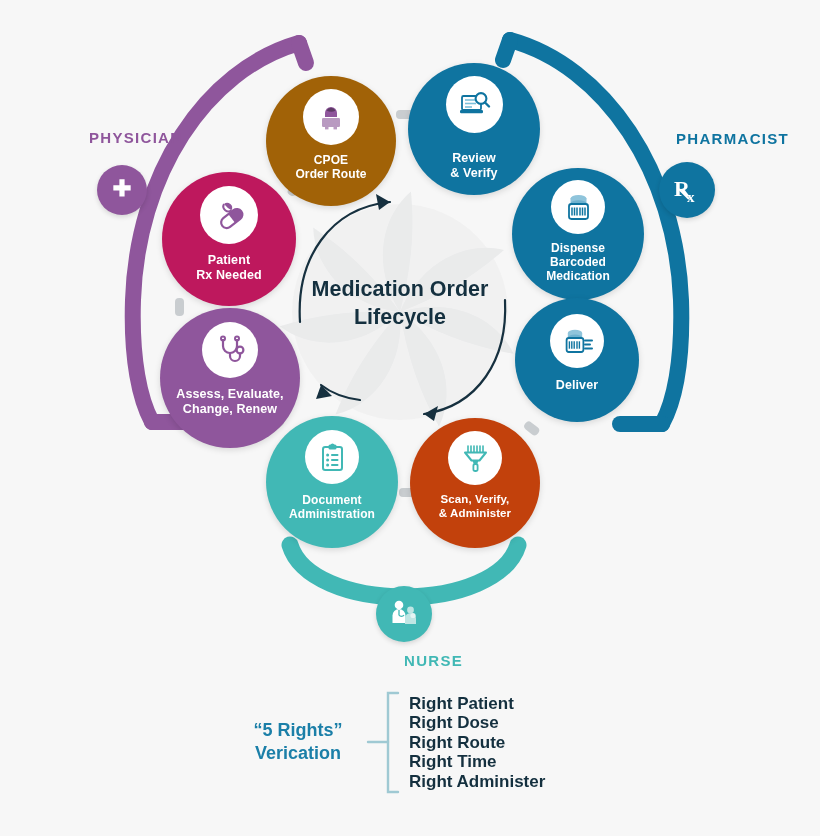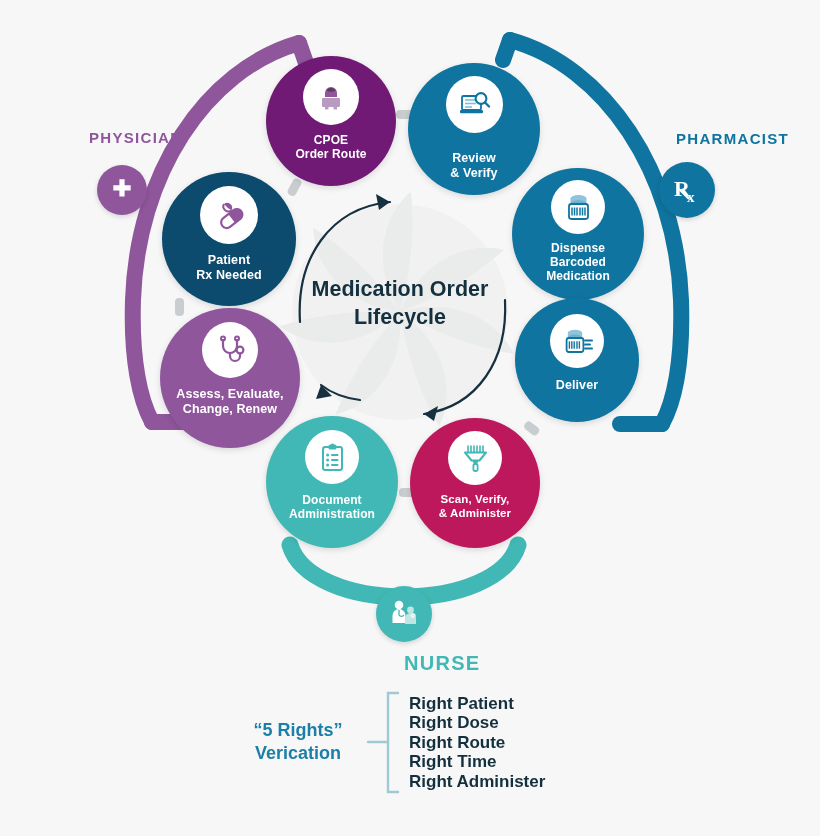--- a/index.html
+++ b/index.html
@@ -116,39 +116,39 @@
   <div class="role-badge" style="left:376px;top:586px;width:56px;height:56px;background:#41b8b5;">
     <svg width="34" height="34" viewBox="0 0 34 34">
       <circle cx="12" cy="8" r="4.3" fill="#fff"></circle>
       <path d="M5.5,26 v-7.5 a6.5,6.5 0 0 1 13,0 V26 z" fill="#fff"></path>
       <path d="M12,13 v5 a3,3 0 0 0 5,0" fill="none" stroke="#41b8b5" stroke-width="1.3"></path>
       <circle cx="23.5" cy="13" r="3.4" fill="#bfe6e4"></circle>
       <path d="M18,27 v-5.5 a5.5,5.5 0 0 1 11,0 V27 z" fill="#bfe6e4"></path>
       <circle cx="26" cy="18.5" r="2.6" fill="#e4f4f3"></circle>
     </svg>
   </div>
-  <div class="role-text" style="left:379px;top:652px;color:#41b8b5;font-size:20px;">NURSE</div>
-
-  <div class="node" style="left:266px;top:56px;width:130px;height:130px;background:#701a75;padding-top:13px;">
+  <div class="role-text" style="left:379px;top:652px;color:#41b8b5;font-size:15px;">NURSE</div>
+
+  <div class="node" style="left:266px;top:76px;width:130px;height:130px;background:#a16207;padding-top:13px;">
     <div class="puck" style="width:56px;height:56px;">
       <svg width="34" height="34" viewBox="0 0 34 34">
         <path d="M11,13 a6,6 0 0 1 12,0 v4 h-12 z" fill="#8f569c"></path>
         <path d="M12.5,10.5 a5,5 0 0 1 9,0 q-4,2.5 -9,0 z" fill="#5e3a66"></path>
         <rect x="8" y="18" width="18" height="9" rx="1.3" fill="#b99ac1"></rect>
         <rect x="11" y="27" width="3.5" height="2.4" fill="#b99ac1"></rect>
         <rect x="19.5" y="27" width="3.5" height="2.4" fill="#b99ac1"></rect>
       </svg>
     </div>
     <div class="lbl" style="font-size:12px;margin-top:8px;">
       <div>CPOE</div>
       <div>Order Route</div>
     </div>
   </div>
 
-  <div class="node" style="left:162px;top:172px;width:134px;height:134px;background:#0c4a6e;padding-top:14px;">
+  <div class="node" style="left:162px;top:172px;width:134px;height:134px;background:#be185d;padding-top:14px;">
     <div class="puck" style="width:58px;height:58px;">
       <svg width="36" height="36" viewBox="0 0 36 36">
         <g transform="rotate(-38 18 18)">
           <rect x="6" y="17" width="24" height="11" rx="5.5" fill="none" stroke="#8f569c" stroke-width="2.2"></rect>
           <path d="M18,17 h6.5 a5.5,5.5 0 0 1 0,11 H18 z" fill="#8f569c"></path>
         </g>
         <path d="M13,7 a5,5 0 0 1 7.5,6.3 l-3.6,-2.4 z" fill="#8f569c"></path>
         <path d="M13,7 a5,5 0 0 0 7.5,6.3" fill="none" stroke="#8f569c" stroke-width="2"></path>
       </svg>
     </div>
@@ -257,21 +257,21 @@
           <rect x="15" y="23.1" width="7.5" height="1.9" rx=".9"></rect>
         </g>
       </svg>
     </div>
     <div class="lbl" style="font-size:12px;margin-top:9px;">
       <div>Document</div>
       <div>Administration</div>
     </div>
   </div>
 
-  <div class="node" style="left:410px;top:418px;width:130px;height:130px;background:#be185d;padding-top:13px;">
+  <div class="node" style="left:410px;top:418px;width:130px;height:130px;background:#c2410c;padding-top:13px;">
     <div class="puck" style="width:54px;height:54px;">
       <svg width="33" height="33" viewBox="0 0 33 33">
         <g stroke="#41b8b5" stroke-width="1.6" stroke-linecap="round">
           <line x1="9" y1="4" x2="9" y2="10"></line>
           <line x1="12" y1="4" x2="12" y2="10"></line>
           <line x1="15" y1="4" x2="15" y2="10"></line>
           <line x1="18" y1="4" x2="18" y2="10"></line>
           <line x1="21" y1="4" x2="21" y2="10"></line>
           <line x1="24" y1="4" x2="24" y2="10"></line>
         </g>

